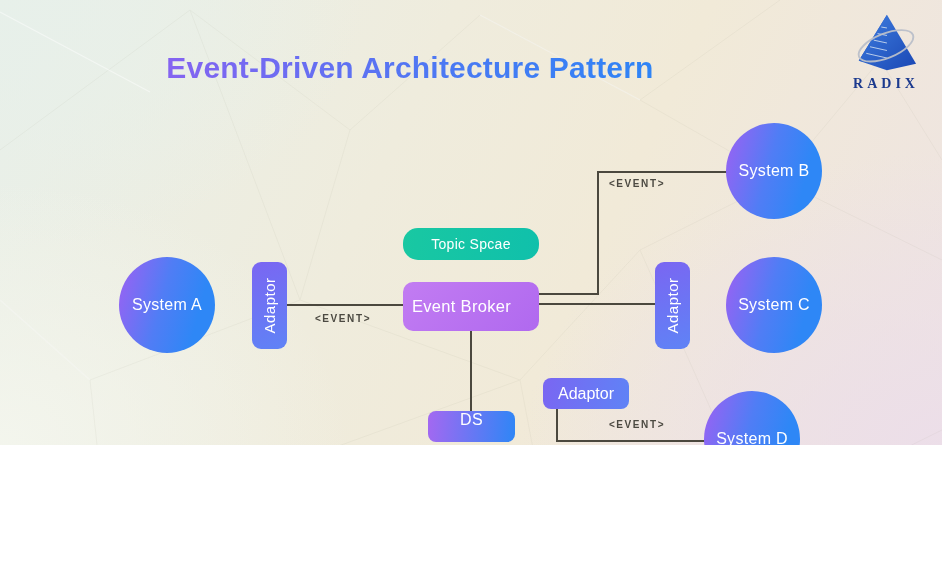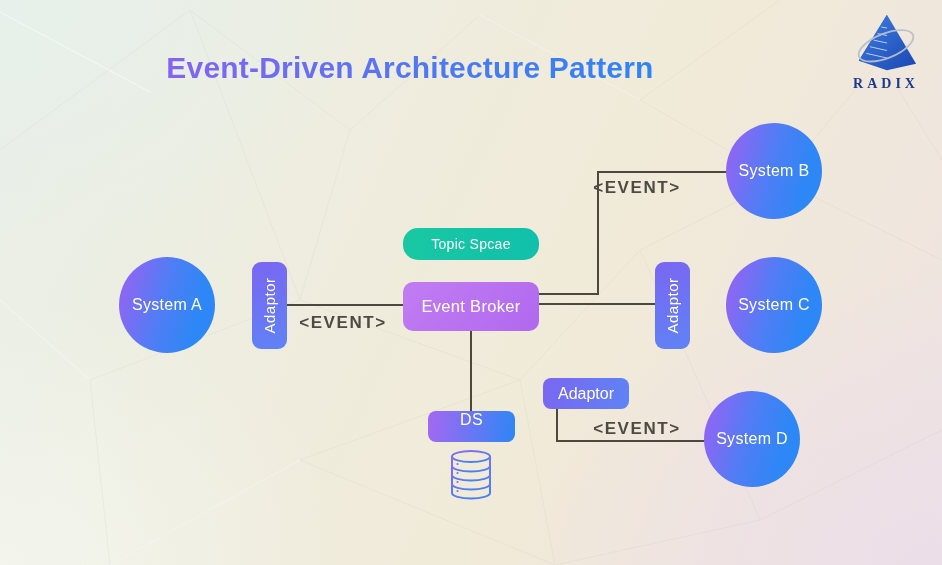--- a/index.html
+++ b/index.html
@@ -1,21 +1,21 @@
 <!DOCTYPE html>
 <html><head>
 <meta charset="utf-8">
 <style>
   * { margin: 0; padding: 0; box-sizing: border-box; }
   html, body { width: 942px; height: 565px; overflow: hidden; }
   body { font-family: "Liberation Sans", "DejaVu Sans", sans-serif; }
 
   .canvas {
     position: relative;
-    width: 942px; height: 565px;
+    width: 942px; height: 445px;
     background:
       radial-gradient(ellipse 500px 380px at 0% 100%, rgba(244,246,238,.9) 0%, rgba(244,246,238,0) 70%),
       radial-gradient(ellipse 600px 420px at 100% 100%, rgba(236,222,233,.95) 0%, rgba(236,222,233,0) 70%),
       radial-gradient(ellipse 520px 360px at 0% 0%, rgba(231,240,234,.95) 0%, rgba(231,240,234,0) 70%),
       linear-gradient(115deg, #e9f0e9 0%, #efecdd 40%, #f1ead8 62%, #eee3e2 100%);
     overflow: hidden;
   }
 
   .mesh { position: absolute; inset: 0; pointer-events: none; }
 
@@ -71,41 +71,41 @@
     border-radius: 15px;
     background: linear-gradient(95deg, #19c8a2 0%, #10c0ab 100%);
     display: flex; align-items: center; justify-content: center;
     color: #fff; font-size: 14px; letter-spacing: 0.3px;
   }
 
   .event-broker {
     position: absolute; left: 403px; top: 282px; width: 136px; height: 49px;
     border-radius: 10px;
     background: linear-gradient(135deg, #c27cf2 0%, #b069ef 100%);
-    display: flex; align-items: center; justify-content: center;
-    color: #fff; font-size: 16.5px; letter-spacing: 0.3px;
+    display: flex; align-items: center; justify-content: flex-start;
+    color: #fff; font-size: 16.5px; letter-spacing: 0.3px; padding-left: 9px;
   }
 
   .ds-box {
     position: absolute; left: 428px; top: 411px; width: 87px; height: 31px;
     border-radius: 8px;
     background: linear-gradient(95deg, #a468f1 0%, #2e86f6 100%);
     display: flex; align-items: flex-start; justify-content: center;
     color: #fff; font-size: 16px; letter-spacing: 0.5px;
   }
 
   .db-icon { position: absolute; left: 449px; top: 449px; }
 
   .line { position: absolute; background: #4b483e; }
   .line.h { height: 1.5px; }
   .line.v { width: 1.5px; }
 
   .event-label {
     position: absolute; width: 120px; text-align: center;
-    font-size: 17px; font-weight: 600; letter-spacing: 1.6px;
+    font-size: 10px; font-weight: 600; letter-spacing: 1.6px;
     color: #4c4a42;
   }
   .event-label.left   { left: 283px; top: 313px; }
   .event-label.top    { left: 577px; top: 178px; }
   .event-label.bottom { left: 577px; top: 419px; }
 
   .footer-url {
     position: absolute; right: 20px; bottom: 15px;
     font-size: 15.5px; color: #3f3b3b; letter-spacing: 0.2px;
   }

